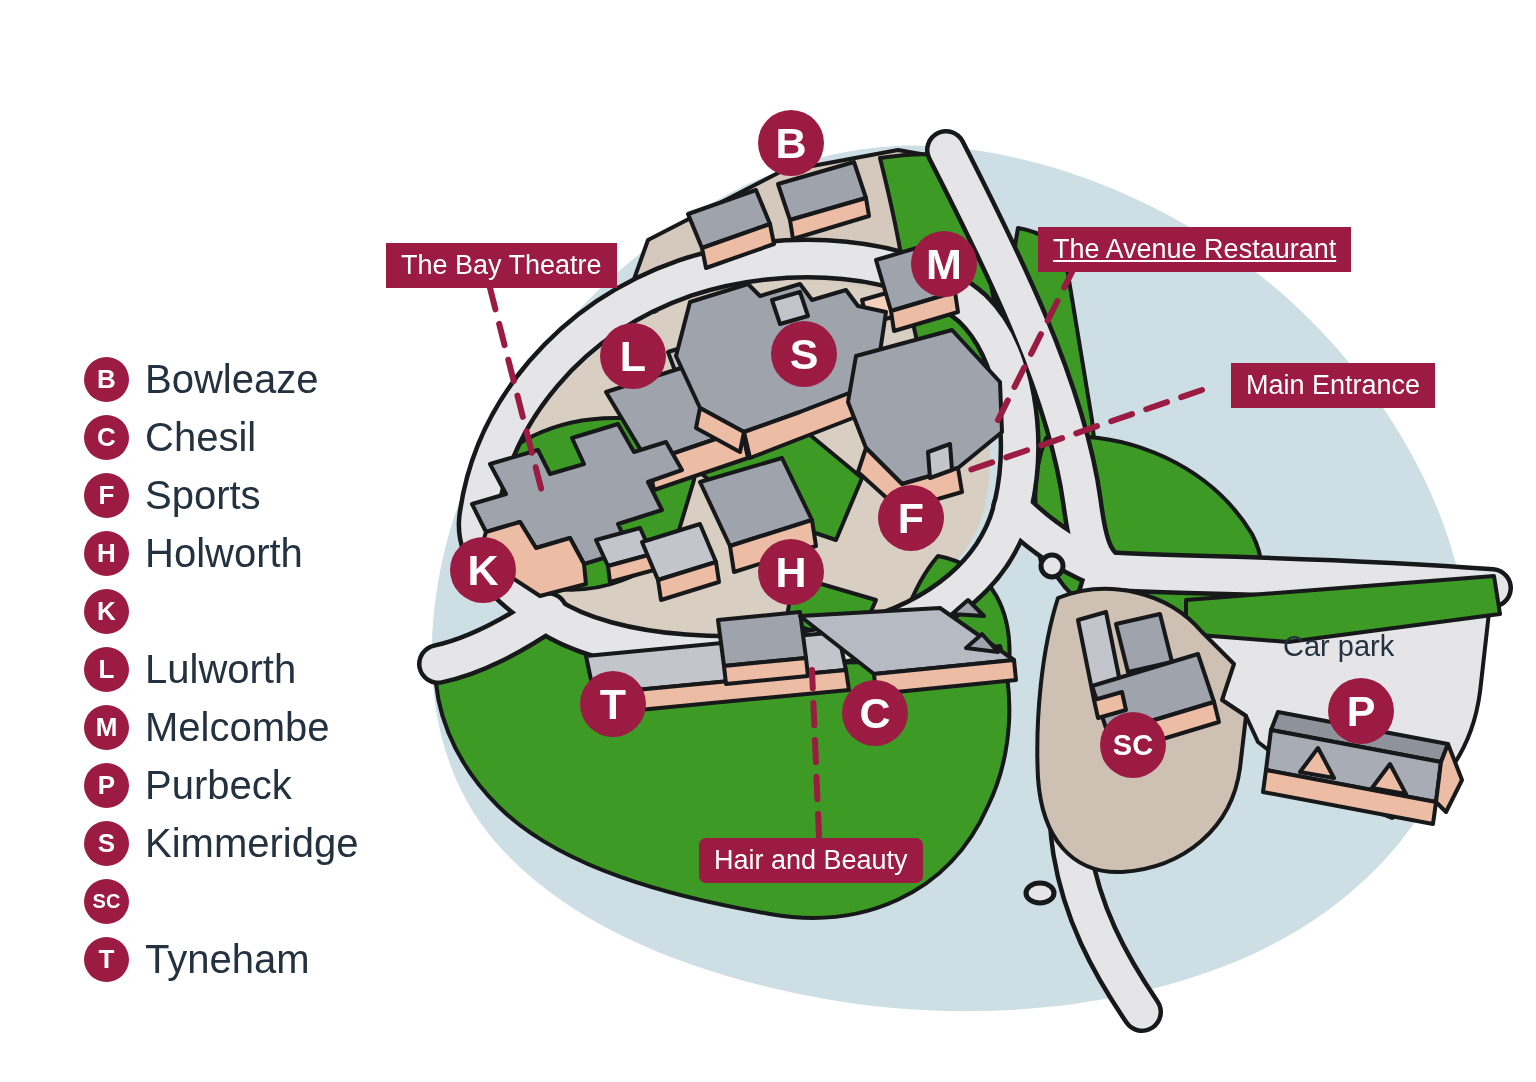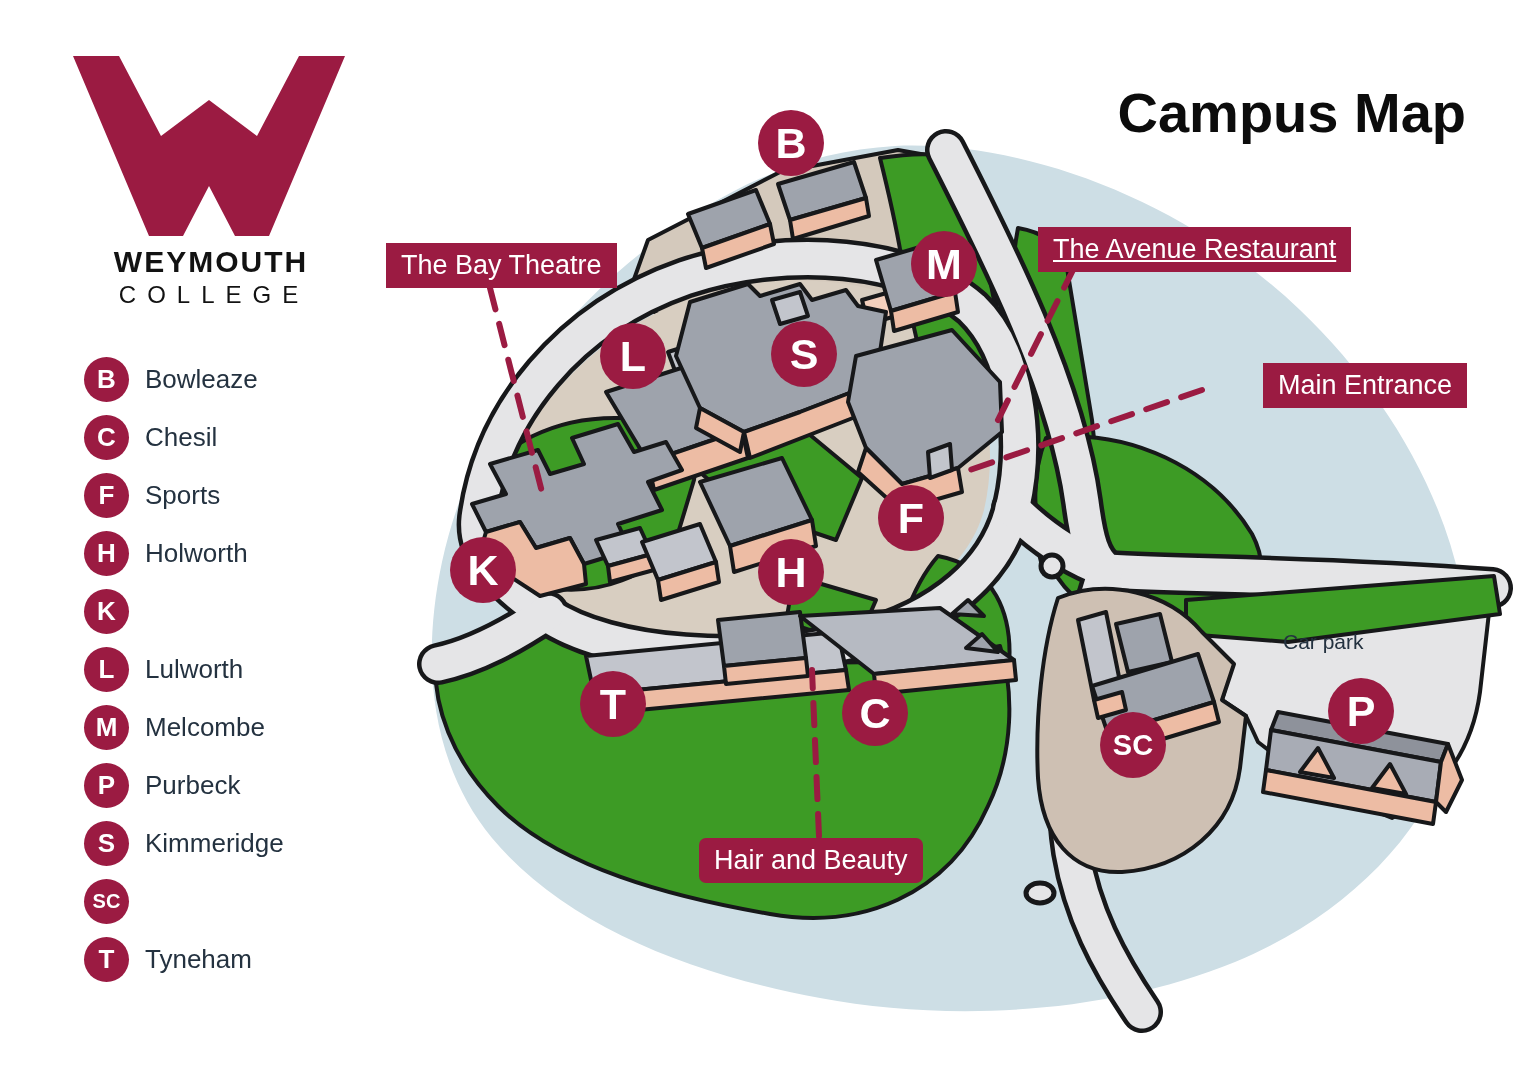--- a/index.html
+++ b/index.html
@@ -12,30 +12,30 @@
   .logo-line2{font-weight:500;font-size:24px;letter-spacing:11px;color:#121212;margin-top:2px;margin-left:6px;}
   
   .map-title{position:absolute;right:70px;top:80px;font-size:56px;font-weight:700;color:#0c0c0c;letter-spacing:0px;}
   
   .legend{position:absolute;left:84px;top:350px;}
   .legend-row{display:flex;align-items:center;height:58px;}
   .badge{width:45px;height:45px;border-radius:50%;background:#9B1B42;color:#fff;
          display:flex;align-items:center;justify-content:center;
          font-weight:700;font-size:26px;flex:0 0 45px;}
   .badge.small{font-size:20px;}
-  .legend-label{margin-left:16px;font-size:26px;color:#243240;}
+  .legend-label{margin-left:16px;font-size:40px;color:#243240;}
   
   .map-svg{position:absolute;left:0;top:0;}
   .marker{position:absolute;width:66px;height:66px;border-radius:50%;background:#9B1B42;
           color:#fff;font-weight:700;font-size:43px;display:flex;align-items:center;justify-content:center;
           transform:translate(-50%,-50%);}
   .marker.sc{font-size:29px;}
   .callout{position:absolute;background:#9B1B42;color:#fff;font-size:27px;
            padding:7px 15px;white-space:nowrap;}
-  .area-label{position:absolute;color:#243240;font-size:21px;white-space:nowrap;}
+  .area-label{position:absolute;color:#243240;font-size:29px;white-space:nowrap;}
 </style>
 </head>
 <body>
 
 <div class="page">
 
   <svg class="map-svg" width="1536" height="1082" viewBox="0 0 1536 1082">
     <g stroke-linejoin="round" stroke-linecap="round">
 
       <path fill="#CDDEE5" d="M 895,146 C 1030,140 1190,205 1300,310 C 1400,405 1472,540 1468,665
@@ -166,30 +166,21 @@
 
       <g fill="none" stroke="#9B1B42" stroke-width="6" stroke-dasharray="22 15">
         <path d="M 490,288 L 543,496"></path>
         <path d="M 1074,268 L 996,424"></path>
         <path d="M 1202,390 L 964,472"></path>
         <path d="M 819,836 L 812,670"></path>
       </g>
     </g>
   </svg>
 
-  <div class="logo">
-    <svg width="280" height="185" viewBox="0 0 280 185">
-      <path fill="#9B1B42" d="M 2,2 L 48,2 L 90,82 L 138,46 L 186,82 L 228,2 L 274,2
-           L 198,182 L 164,182 L 138,132 L 112,182 L 78,182 Z"></path>
-    </svg>
-    <div class="logo-line1">WEYMOUTH</div>
-    <div class="logo-line2">COLLEGE</div>
-  </div>
-
-  <div class="map-title">Campus Map</div>
+
 
   <div class="legend" id="legend">
       <div class="legend-row">
         <span class="badge">B</span>
         <span class="legend-label">Bowleaze</span>
       </div>
       <div class="legend-row">
         <span class="badge">C</span>
         <span class="legend-label">Chesil</span>
       </div>
@@ -236,18 +227,18 @@
       <div class="marker" style="left: 804px; top: 354px;">S</div>
       <div class="marker" style="left: 911px; top: 518px;">F</div>
       <div class="marker" style="left: 483px; top: 570px;">K</div>
       <div class="marker" style="left: 791px; top: 572px;">H</div>
       <div class="marker" style="left: 613px; top: 704px;">T</div>
       <div class="marker" style="left: 875px; top: 713px;">C</div>
       <div class="marker sc" style="left: 1133px; top: 745px;">SC</div>
       <div class="marker" style="left: 1361px; top: 711px;">P</div>
       <div class="callout" style="left: 386px; top: 243px;">The Bay Theatre</div>
       <div class="callout" style="left: 1038px; top: 227px; text-decoration: underline;">The Avenue Restaurant</div>
-      <div class="callout" style="left: 1263px; top: 363px;">Main Entrance</div>
+      <div class="callout" style="left: 1231px; top: 363px;">Main Entrance</div>
       <div class="callout" style="left: 699px; top: 838px; border-radius: 7px;">Hair and Beauty</div>
       <div class="area-label" style="left: 1283px; top: 630px;">Car park</div>
     </div>
 
 </div>
 
 </body></html>

